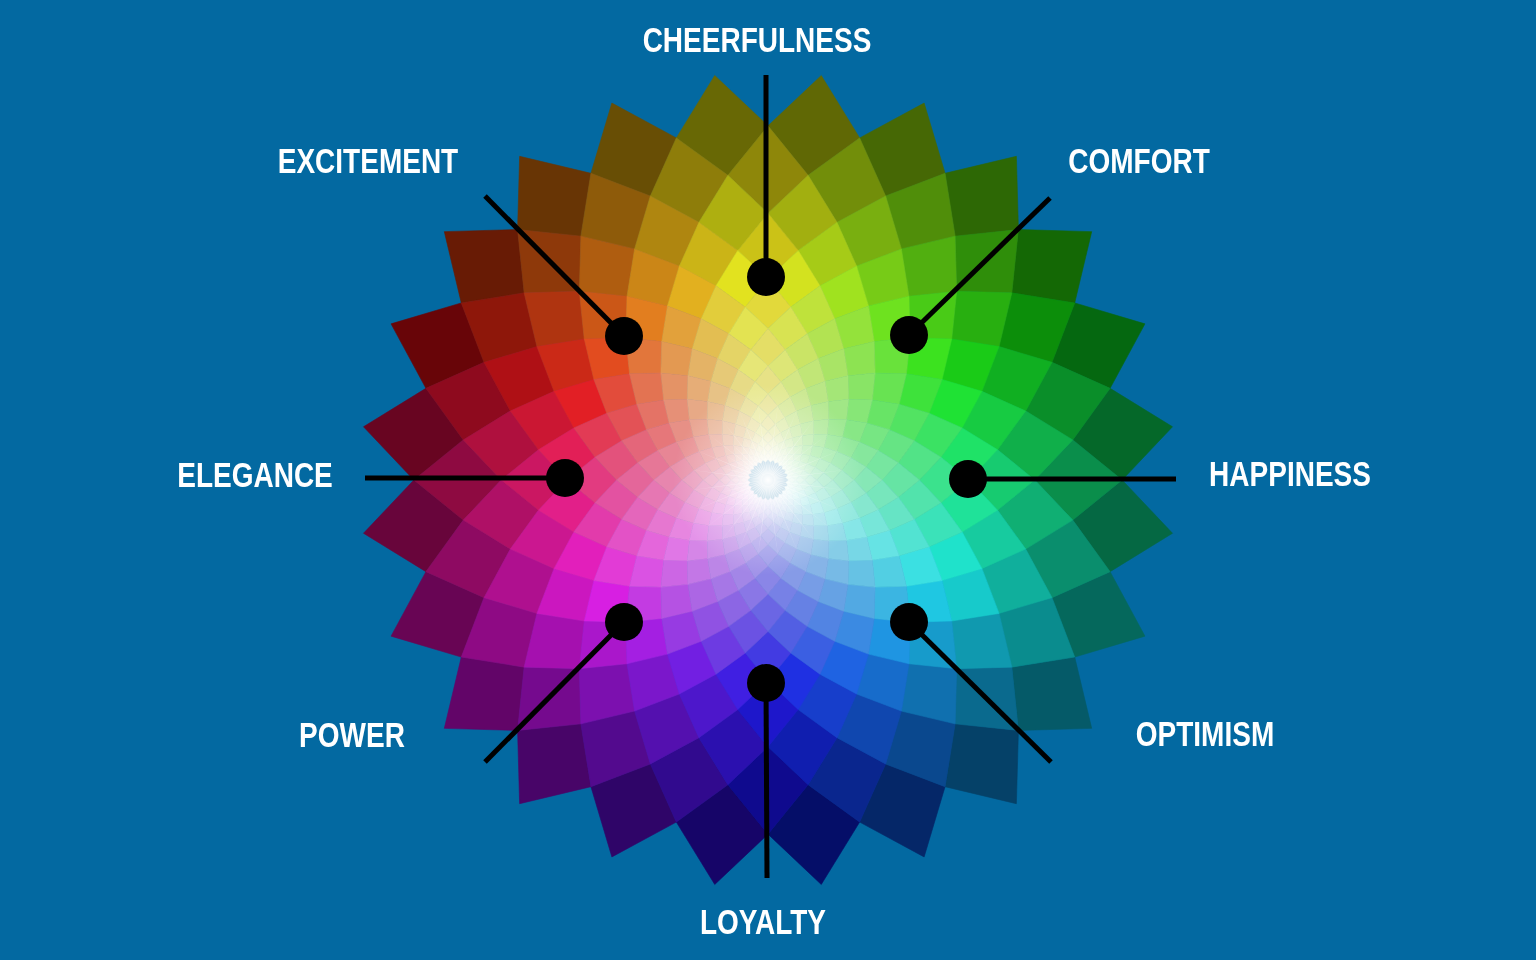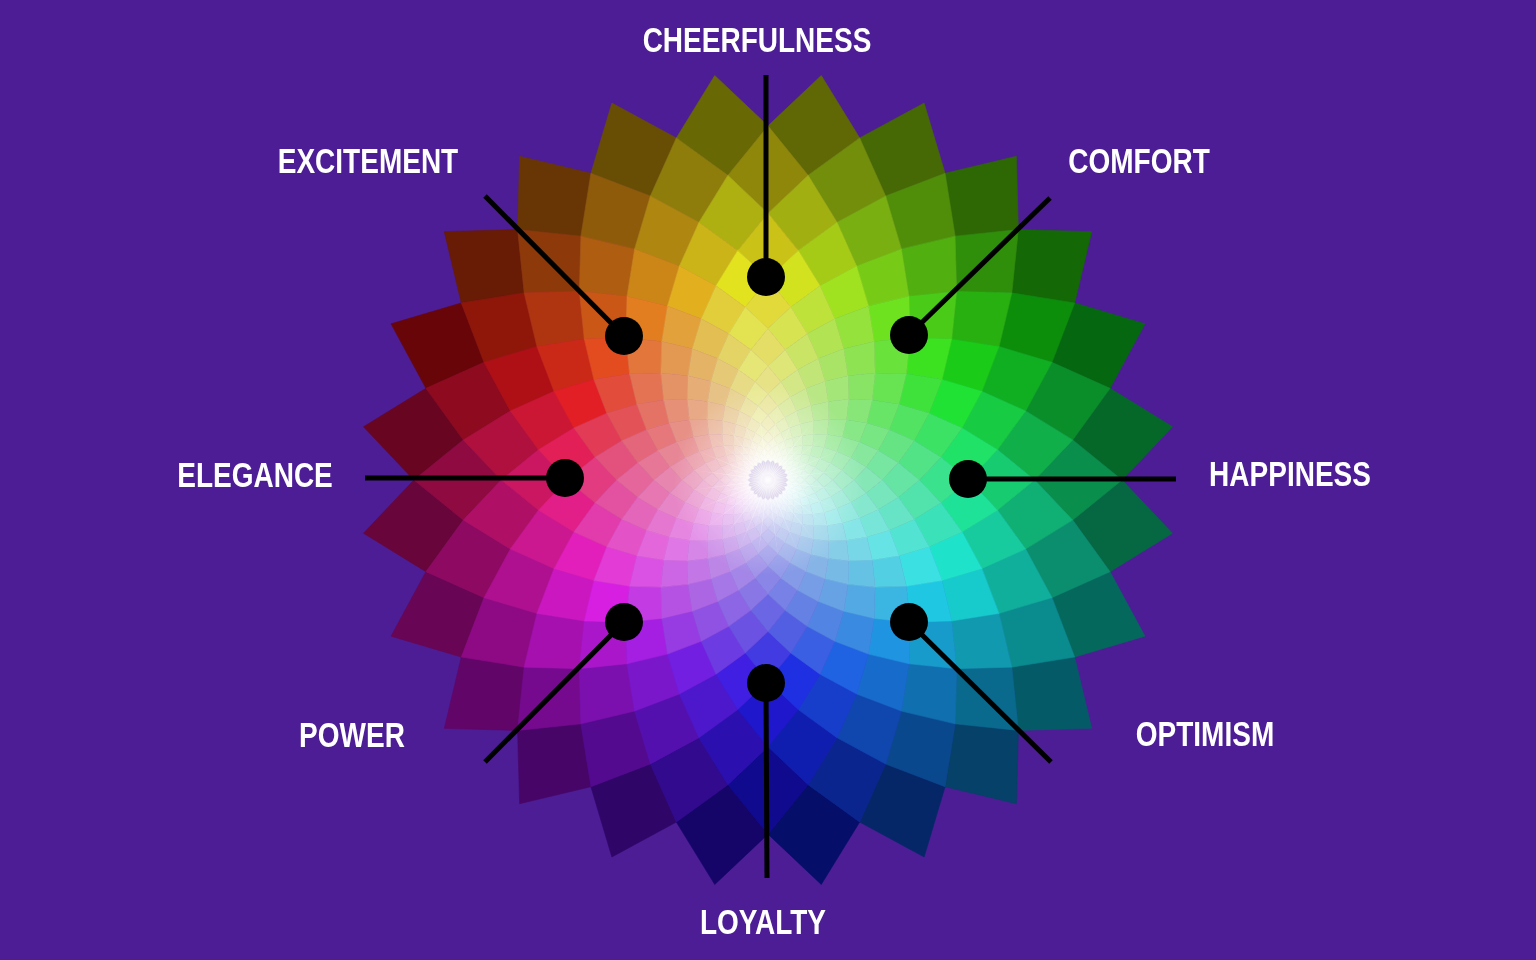--- a/index.html
+++ b/index.html
@@ -4,21 +4,21 @@
 <style>
   html, body {
     margin: 0; padding: 0;
     background: #000;
     font-family: "Liberation Sans", sans-serif;
   }
   .stage {
     position: relative;
     width: 1536px;
     height: 960px;
-    background: #4c1d95;
+    background: #0369a1;
     overflow: hidden;
   }
   .stage svg {
     position: absolute;
     left: 0; top: 0;
   }
   .emotion-label {
     position: absolute;
     color: #fff;
     font-weight: 700;

